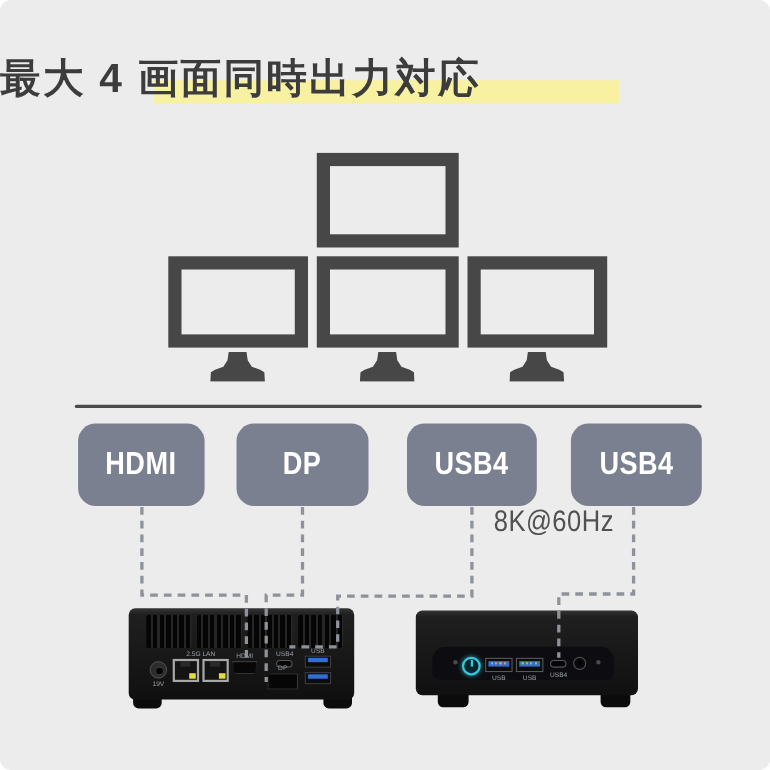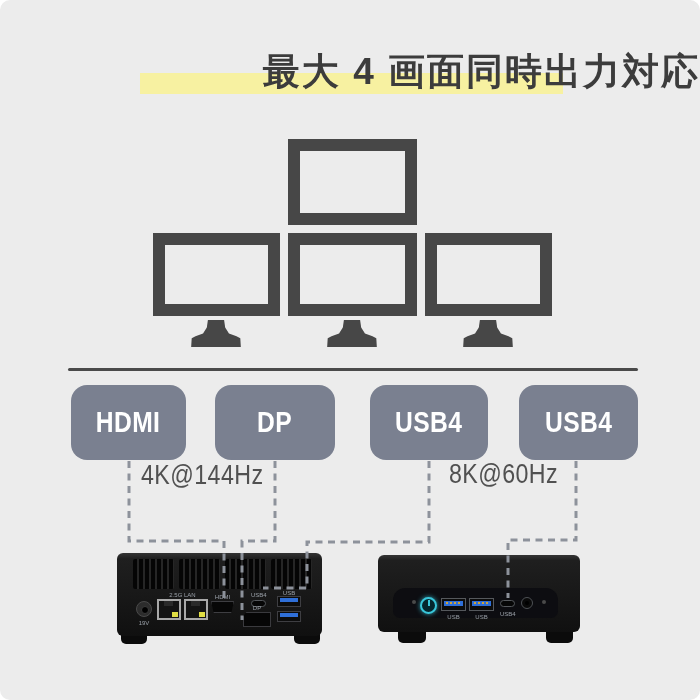--- a/index.html
+++ b/index.html
@@ -1,21 +1,21 @@
 <!DOCTYPE html>
 <html><head>
 <meta charset="utf-8">
 <style>
   html,body{margin:0;padding:0;background:#fff;}
   .stage{position:relative;width:700px;height:700px;background:#ececec;overflow:hidden;
          font-family:"Liberation Sans","DejaVu Sans",sans-serif;border-radius:10px;}
   .abs{position:absolute;}
 
   
-  .title-wrap{left:0;top:44px;width:700px;height:56px;text-align:right;}
+  .title-wrap{left:0;top:44px;width:700px;height:56px;text-align:left;}
   .title-highlight{left:140px;top:73px;width:423px;height:21px;background:#f7f1a1;z-index:1;}
   .title-text{position:relative;z-index:2;font-size:37px;font-weight:700;color:#3c3c3c;
               letter-spacing:2px;line-height:56px;}
 
   
   .monitor{border:12px solid #474747;background:transparent;box-sizing:border-box;}
   .stand{width:54px;height:27px;background:#474747;
          clip-path:polygon(35% 0,65% 0,67% 28%,74% 50%,88% 60%,95% 68%,96% 100%,4% 100%,5% 68%,12% 60%,26% 50%,33% 28%);}
 
   
@@ -96,23 +96,20 @@
   <div class="abs badge" style="left:215px;width:120px;">
     <span>DP</span>
   </div>
   <div class="abs badge" style="left:370px;width:118px;">
     <span>USB4</span>
   </div>
   <div class="abs badge" style="left:519px;width:119px;">
     <span>USB4</span>
   </div>
 
-  <div class="abs spec" style="left:132px;width:140px;">
-    <span>4K@144Hz</span>
-  </div>
   <div class="abs spec" style="left:438px;width:130px;align-items:flex-end;">
     <span>8K@60Hz</span>
   </div>
 
   <div class="abs foot" style="left:121px;top:630px;width:26px;height:14px;"></div>
   <div class="abs foot" style="left:294px;top:630px;width:26px;height:14px;"></div>
   <div class="abs pc-body" style="left:117px;top:553px;width:205px;height:83px;"></div>
   <div class="abs vent" style="left:133px;"></div>
   <div class="abs vent" style="left:179px;"></div>
   <div class="abs vent" style="left:225px;"></div>

